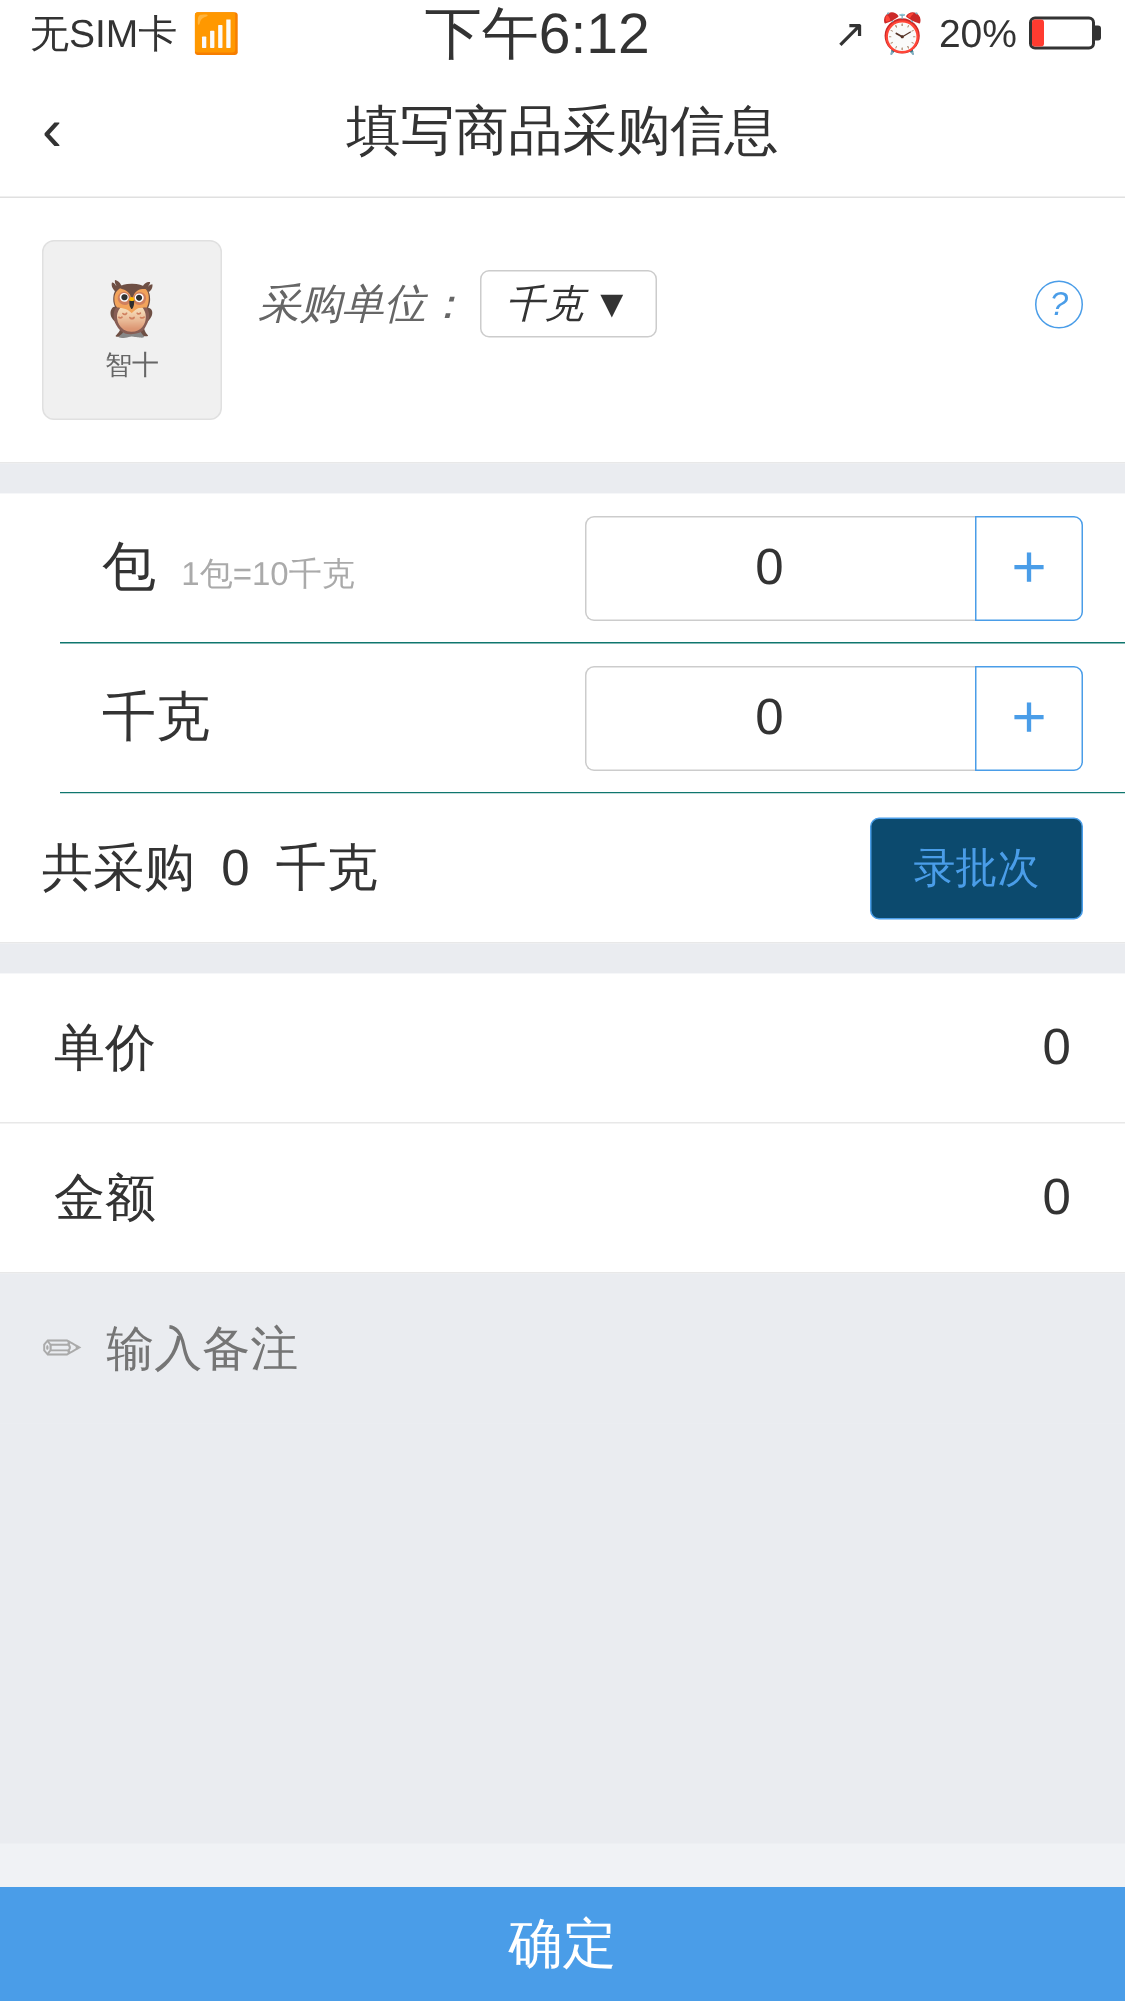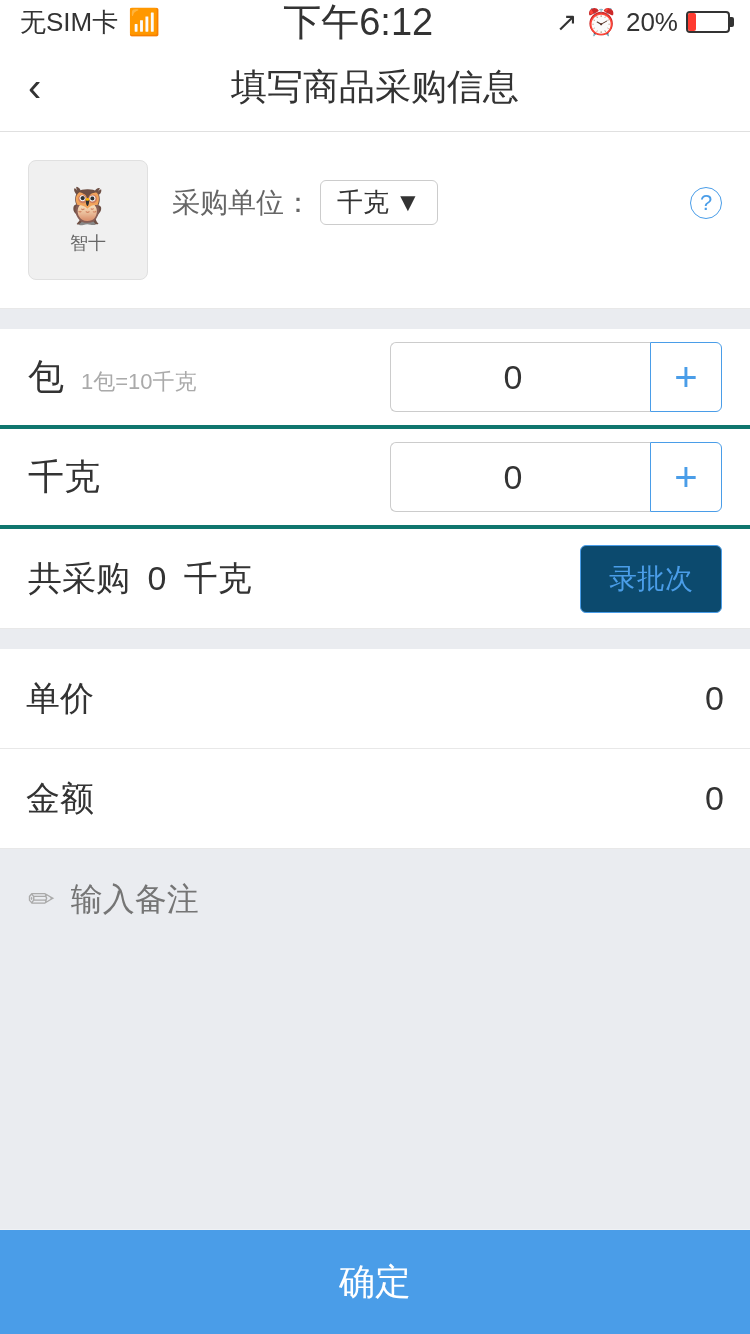--- a/index.html
+++ b/index.html
@@ -142,20 +142,21 @@
       display: flex;
       align-items: center;
       gap: 4px;
       cursor: pointer;
     }
     .product-unit-row {
       display: flex;
       align-items: center;
       justify-content: space-between;
       margin-top: 20px;
+      font-style: italic;
     }
     .unit-label {
       font-size: 28px;
       color: #666;
       display: flex;
       align-items: center;
       gap: 8px;
     }
     .unit-dropdown {
       background: #fff;
@@ -186,21 +187,22 @@
 
     
     .input-section {
       background: #fff;
     }
     .input-row {
       display: flex;
       align-items: center;
       padding: 0 28px;
       height: 100px;
-      border-bottom: 4px solid #0f766e;
+      border-bottom: 1px solid #0f766e;
+      margin-left: 40px;
     }
     .input-label {
       min-width: 120px;
     }
     .input-label-main {
       font-size: 36px;
       color: #333;
       font-weight: 400;
     }
     .input-label-sub {
@@ -268,21 +270,21 @@
 
     
     .price-section {
       background: #fff;
       margin-top: 0;
     }
     .price-row {
       display: flex;
       align-items: center;
       justify-content: space-between;
-      padding: 0 26px;
+      padding: 0 36px;
       height: 100px;
       border-bottom: 1px solid #e8e8e8;
     }
     .price-label {
       font-size: 34px;
       color: #333;
     }
     .price-value {
       font-size: 34px;
       color: #333;
@@ -316,21 +318,21 @@
       flex: 1;
       min-height: 260px;
     }
 
     
     .confirm-btn {
       position: fixed;
       bottom: 0;
       left: 0;
       width: 750px;
-      height: 104px;
+      height: 76px;
       background: #4a9de8;
       color: #fff;
       font-size: 36px;
       border: none;
       cursor: pointer;
       display: flex;
       align-items: center;
       justify-content: center;
     }
 

